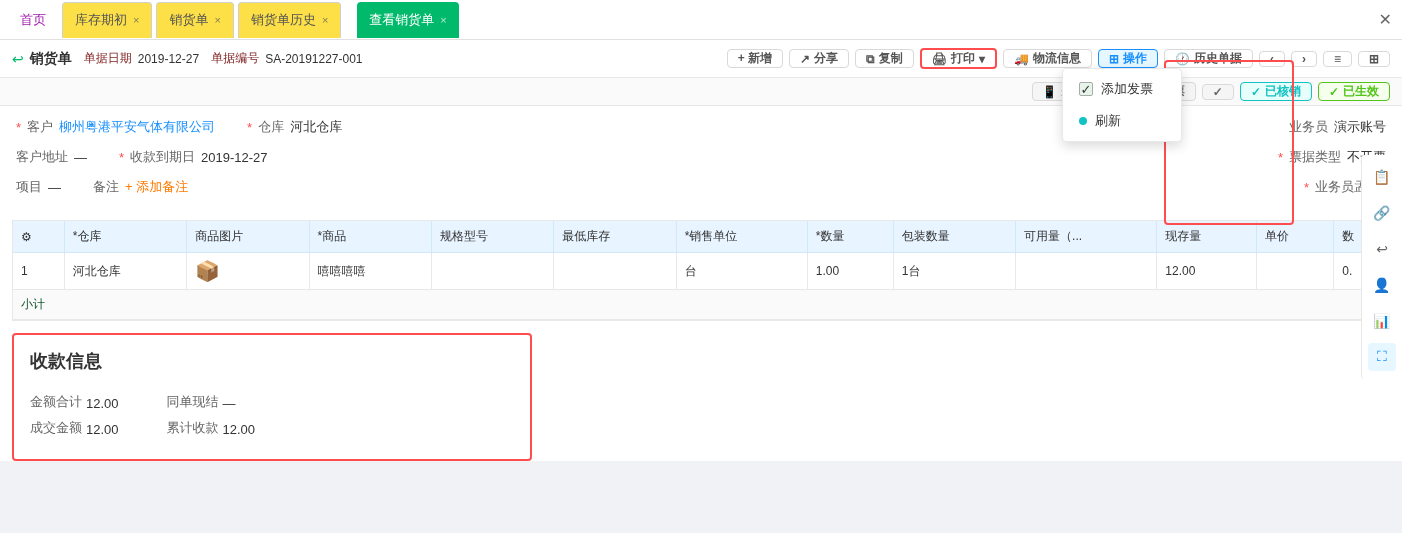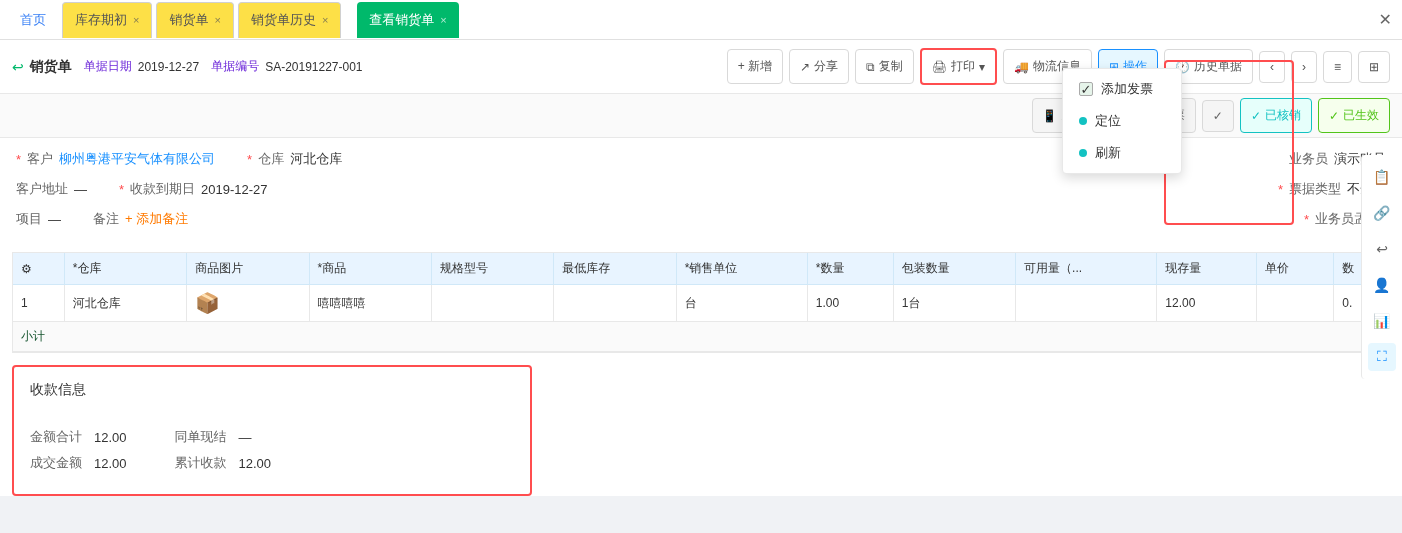--- a/index.html
+++ b/index.html
@@ -4,41 +4,41 @@
   <style>
     * { box-sizing: border-box; margin: 0; padding: 0; }
     body { font-family: "Microsoft YaHei", "PingFang SC", sans-serif; font-size: 13px; background: #f0f2f5; color: #333; }
 
     
     .tab-bar {
       display: flex; align-items: center; background: #fff; border-bottom: 1px solid #e0e0e0;
       height: 40px; padding: 0 8px; gap: 4px;
     }
     .tab { display: flex; align-items: center; padding: 6px 12px; border-radius: 4px 4px 0 0; font-size: 13px; cursor: pointer; height: 36px; }
-    .tab-home { color: #3b82f6; }
+    .tab-home { color: #a21caf; }
     .tab-normal { background: #fde047; color: #555; border: 1px solid #d0d0d0; border-bottom: none; }
     .tab-active { background: #00b96b; color: #fff; border: none; margin-left: 12px; }
     .tab-close { margin-left: 6px; font-size: 11px; opacity: 0.7; cursor: pointer; }
     .close-btn { position: absolute; right: 10px; top: 10px; cursor: pointer; font-size: 16px; color: #666; }
     .tab-spacer { flex: 1; }
 
     
     .main-area { background: #fff; margin: 0; padding: 0; }
 
     
     .toolbar {
       display: flex; align-items: center; padding: 8px 12px; border-bottom: 1px solid #e8e8e8;
       gap: 8px; flex-wrap: wrap;
     }
     .toolbar-left { display: flex; align-items: center; gap: 12px; flex: 1; }
     .toolbar-right { display: flex; align-items: center; gap: 6px; }
     .doc-icon { color: #00b96b; font-size: 14px; }
     .doc-title { font-size: 14px; font-weight: 600; color: #333; }
-    .toolbar-info { font-size: 12px; color: #6d28d9; }
-    .btn { display: flex; align-items: center; gap: 4px; padding: 8px 10px; border: 1px solid #d9d9d9; border-radius: 4px; background: #fff; cursor: pointer; font-size: 12px; color: #555; white-space: nowrap; }
+    .toolbar-info { font-size: 12px; color: #7f1d1d; }
+    .btn { display: flex; align-items: center; gap: 4px; padding: 0 10px; border: 1px solid #d9d9d9; border-radius: 4px; background: #fff; cursor: pointer; font-size: 12px; color: #555; white-space: nowrap; font-weight: bold; }
     .btn-active { background: #e6f7ff; border-color: #1890ff; color: #1890ff; }
     .btn-print { position: relative; }
     .btn-highlight { border: 2px solid #ff4d4f; }
 
     
     .toolbar2 {
       display: flex; align-items: center; justify-content: flex-end; padding: 4px 12px;
       gap: 6px; background: #fafafa; border-bottom: 1px solid #e8e8e8;
     }
     .btn-gray { background: #f5f5f5; border-color: #d9d9d9; color: #666; }
@@ -62,23 +62,23 @@
     thead tr { background: #e8f4ff; }
     th { padding: 7px 8px; text-align: left; font-weight: 500; color: #333; border-right: 1px solid #d0e8f8; border-bottom: 1px solid #d0e8f8; white-space: nowrap; }
     td { padding: 6px 8px; border-right: 1px solid #e8e8e8; border-bottom: 1px solid #e8e8e8; white-space: nowrap; }
     .subtotal-row td { background: #fafafa; color: #14532d; font-size: 12px; }
 
     
     .payment-section {
       margin: 12px; padding: 14px 16px; border: 2px solid #ff4d4f;
       border-radius: 4px; background: #fff; max-width: 520px;
     }
-    .payment-title { font-size: 14px; font-weight: 400; margin-bottom: 29px; }
+    .payment-title { font-size: 18px; font-weight: 700; margin-bottom: 20px; }
     .payment-row { display: flex; gap: 48px; margin-bottom: 8px; }
-    .payment-field { display: flex; align-items: center; gap: 12px; }
+    .payment-field { display: flex; align-items: flex-end; gap: 4px; }
     .payment-label { color: #666; }
     .payment-value { color: #333; }
     .payment-value.red { color: #ff4d4f; }
     .payment-value.date { color: #1890ff; }
 
     
     .right-sidebar {
       position: fixed; right: 0; top: 50%; transform: translateY(-50%);
       display: flex; flex-direction: column; gap: 8px; padding: 8px 6px;
       background: #fff; border-left: 1px solid #e8e8e8; border-radius: 4px 0 0 4px;
@@ -326,24 +326,20 @@
 
 </div>
 
 <div class="dropdown-menu">
   <div class="dropdown-item">
     <div class="checkbox-icon">✓</div>
     <span>添加发票</span>
   </div>
   <div class="dropdown-item">
     <div class="dot-cyan"></div>
-    <span>定位</span>
-  </div>
-  <div class="dropdown-item">
-    <div class="dot-cyan"></div>
     <span>刷新</span>
   </div>
 </div>
 
 <div class="highlight-box"></div>
 
 <div class="right-sidebar">
   <div class="sidebar-icon">📋</div>
   <div class="sidebar-icon">🔗</div>
   <div class="sidebar-icon">↩</div>

